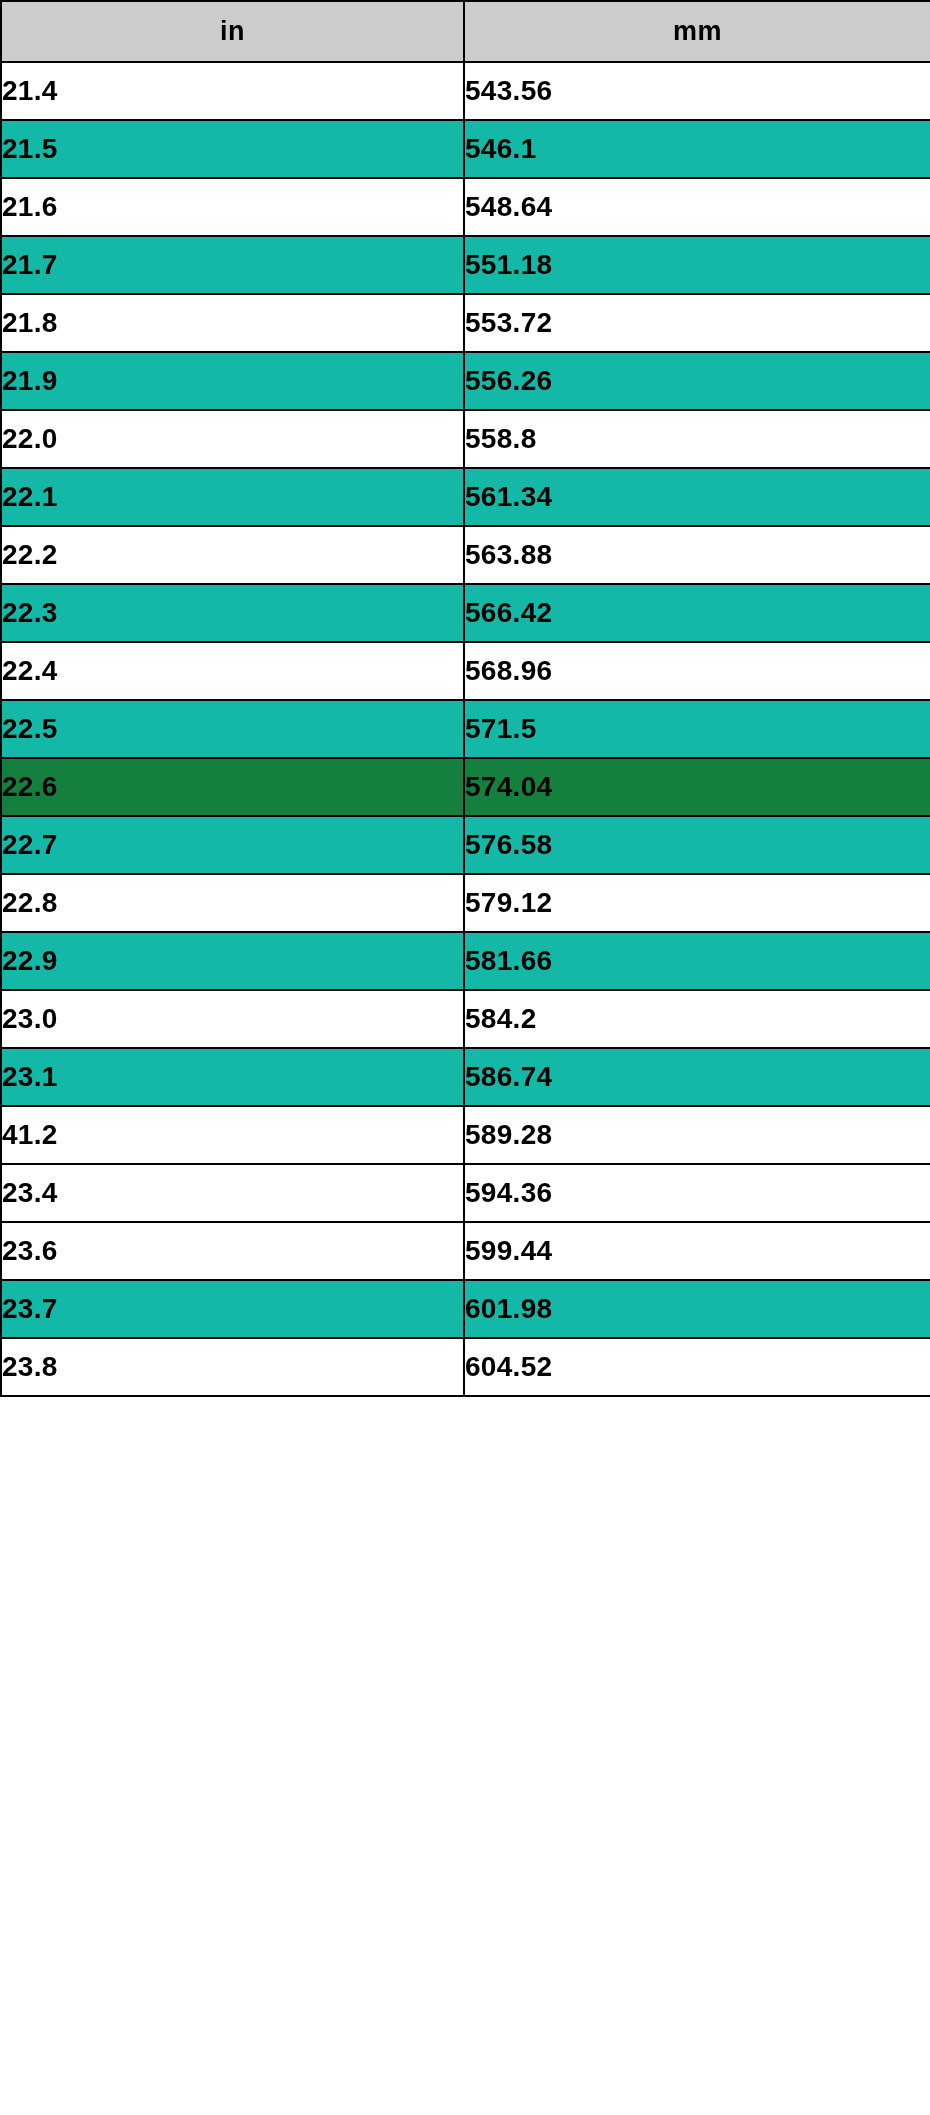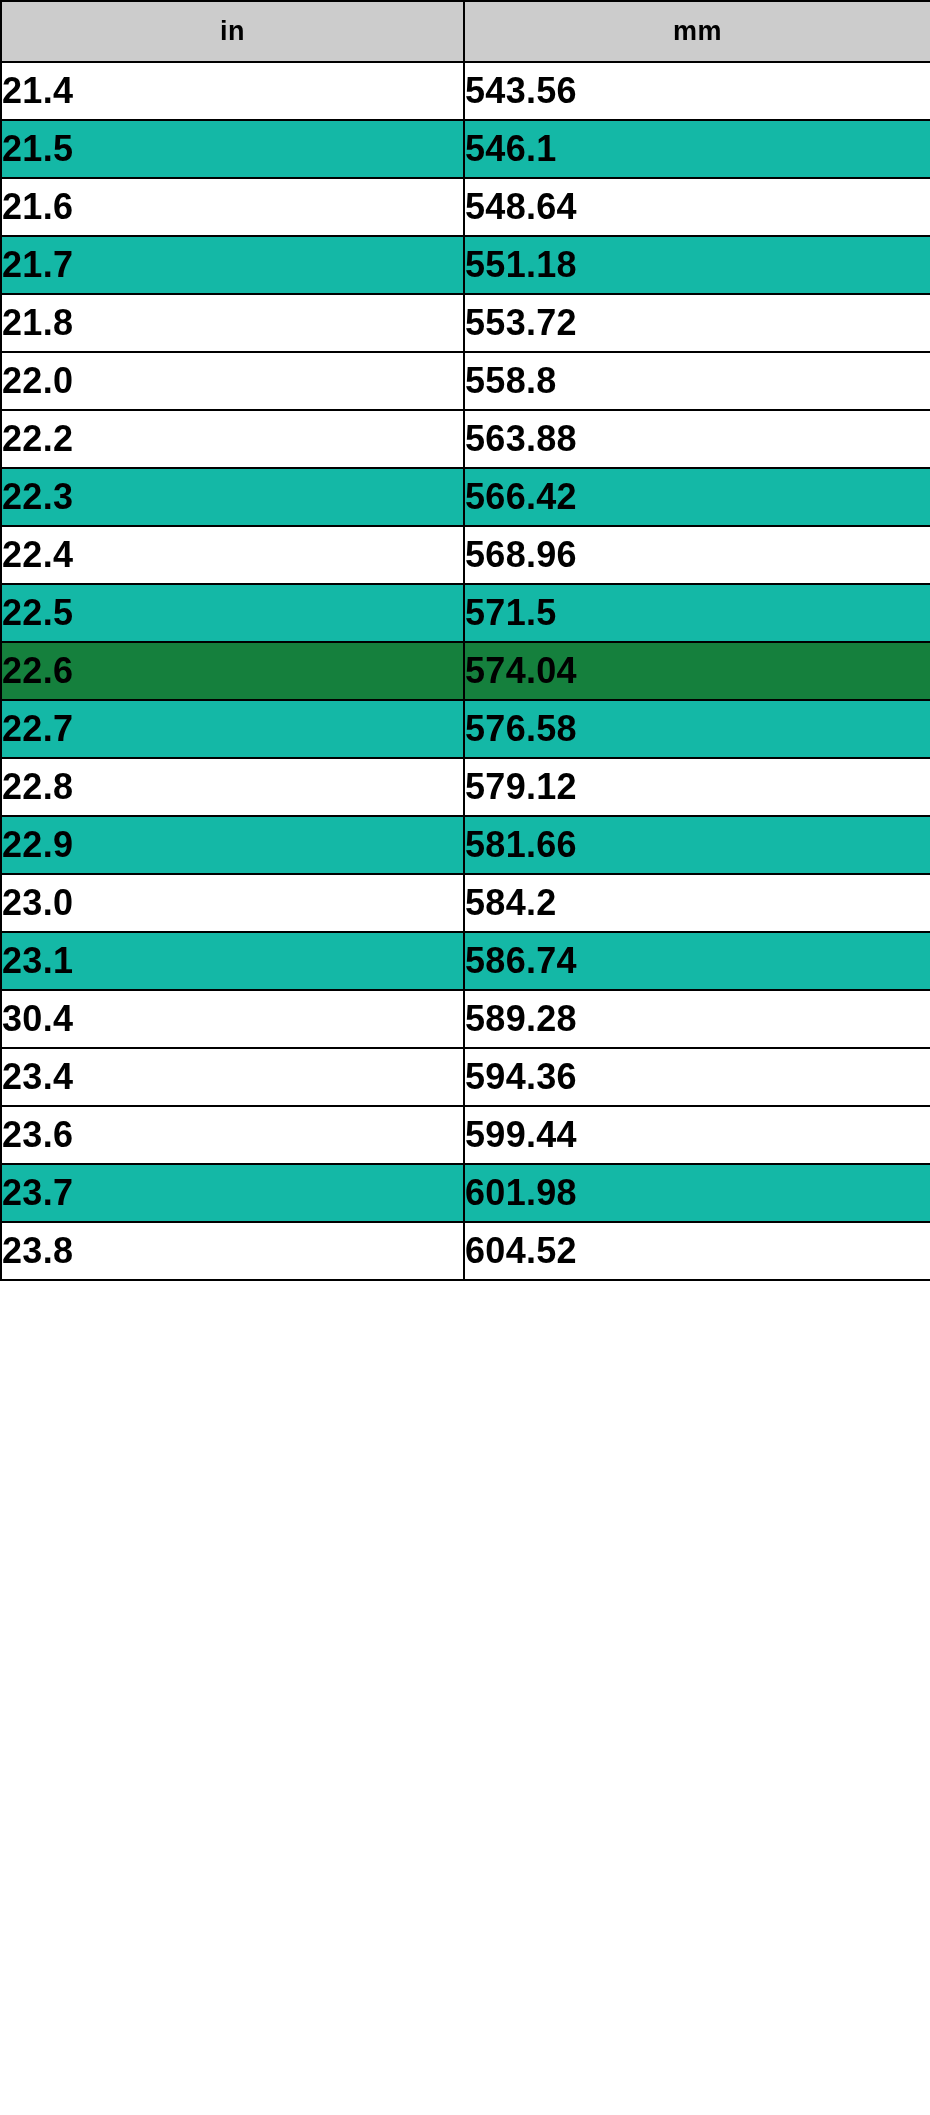--- a/index.html
+++ b/index.html
@@ -36,21 +36,21 @@
   #conversion-table thead th {
     background: #cccccc;
     height: 59px;
     font-size: 27px;
     line-height: 59px;
     letter-spacing: 0.5px;
   }
 
   #conversion-table tbody td {
     height: 56px;
-    font-size: 36px;
+    font-size: 28px;
     line-height: 56px;
     letter-spacing: 0.3px;
   }
 
   #conversion-table tbody tr.row-odd  td { background: #ffffff; }
   #conversion-table tbody tr.row-even td { background: #14b8a6; }
   #conversion-table tbody tr.row-highlight td { background: #15803d; }
 </style>
 </head>
 <body>
@@ -80,23 +80,31 @@
         <td>548.64</td>
       </tr>
       <tr class="row-even">
         <td>21.7</td>
         <td>551.18</td>
       </tr>
       <tr class="row-odd">
         <td>21.8</td>
         <td>553.72</td>
       </tr>
+      <tr class="row-even">
+        <td>21.9</td>
+        <td>556.26</td>
+      </tr>
       <tr class="row-odd">
         <td>22.0</td>
         <td>558.8</td>
+      </tr>
+      <tr class="row-even">
+        <td>22.1</td>
+        <td>561.34</td>
       </tr>
       <tr class="row-odd">
         <td>22.2</td>
         <td>563.88</td>
       </tr>
       <tr class="row-even">
         <td>22.3</td>
         <td>566.42</td>
       </tr>
       <tr class="row-odd">
@@ -125,21 +133,21 @@
       </tr>
       <tr class="row-odd">
         <td>23.0</td>
         <td>584.2</td>
       </tr>
       <tr class="row-even">
         <td>23.1</td>
         <td>586.74</td>
       </tr>
       <tr class="row-odd">
-        <td>30.4</td>
+        <td>41.2</td>
         <td>589.28</td>
       </tr>
       <tr class="row-odd">
         <td>23.4</td>
         <td>594.36</td>
       </tr>
       <tr class="row-odd">
         <td>23.6</td>
         <td>599.44</td>
       </tr>

